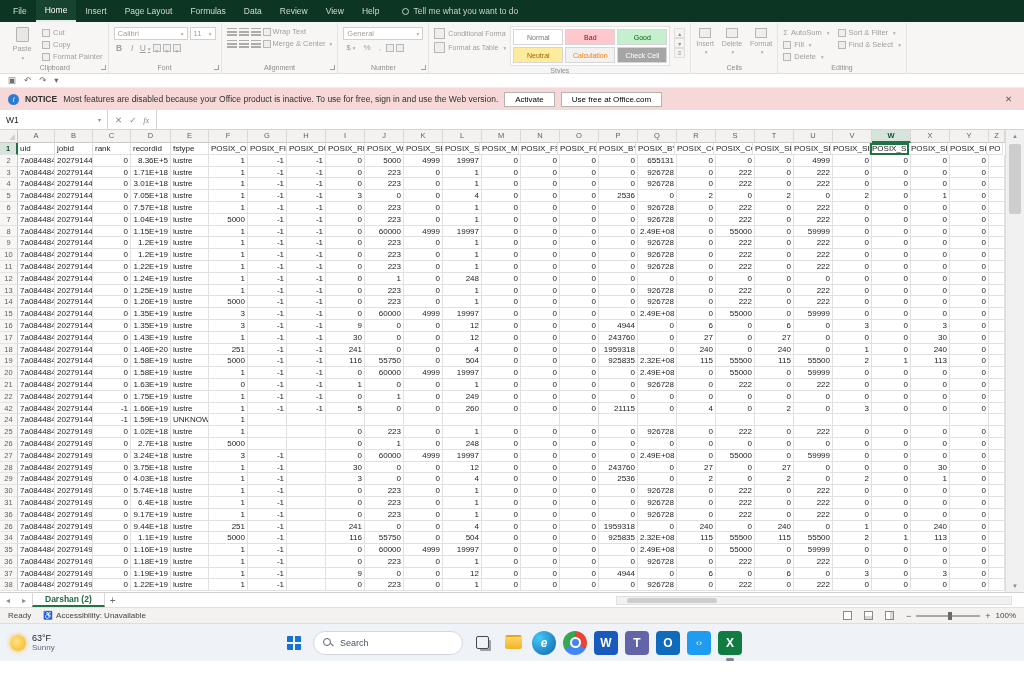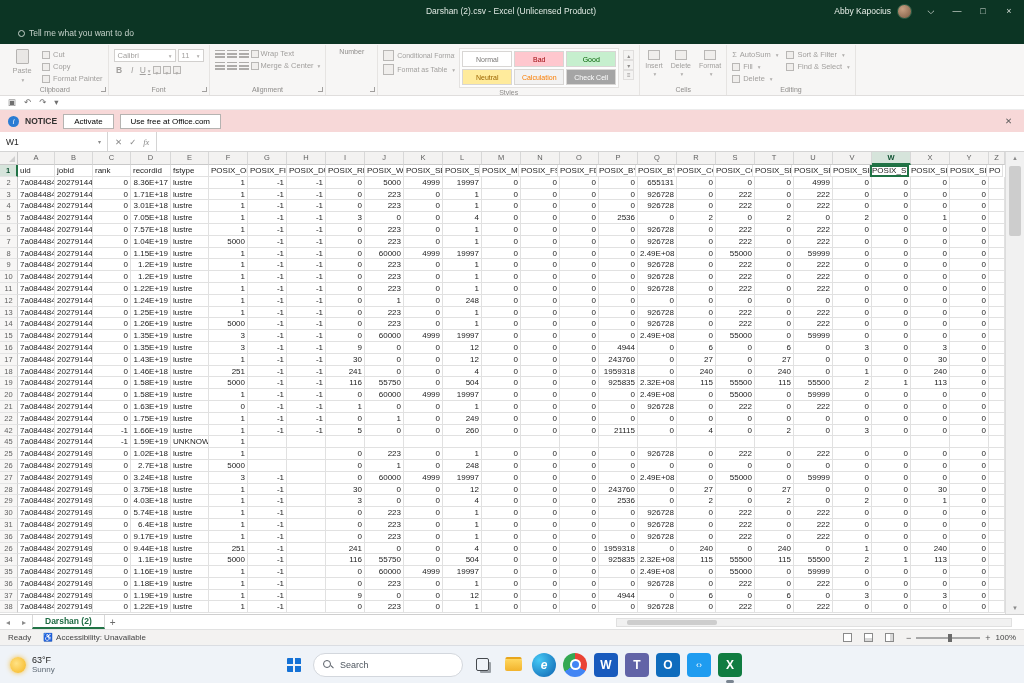--- a/index.html
+++ b/index.html
@@ -34,21 +34,21 @@
   .dd::after { content:"▾"; font-size:5.5px; margin-left:2px; color:#b0aeac; }
   .bigbtn { display:flex; flex-direction:column; align-items:center; width:30px; gap:2px; font-size:7.5px; padding-top:2px; }
   .icon-paste { width:13px; height:15px; border:1px solid #b5b3b1; background:#e9e7e5; border-radius:1px; }
   .smcol { display:flex; flex-direction:column; gap:1px; padding-top:2px; }
   .sm { display:flex; align-items:center; gap:3px; font-size:7.5px; height:11px; white-space:nowrap; }
   .mi { width:8px; height:8px; border:1px solid #b9b7b5; background:#f0eeec; flex:none; }
   .rows { display:flex; flex-direction:column; gap:3px; padding-top:2px; }
   .rrow { display:flex; gap:2px; align-items:center; }
   .combo { height:13px; border:1px solid #d2d0ce; background:#fff; font-size:7.5px; display:flex; align-items:center; justify-content:space-between; padding:0 3px; color:#a19f9d; }
   .combo::after { content:"▾"; font-size:5.5px; color:#b0aeac; }
-  .w-family { width:62px; } .w-size { width:26px; } .w-general { width:80px; }
+  .w-family { width:74px; } .w-size { width:26px; } .w-general { width:80px; }
   .fbtn { width:11px; text-align:center; font-size:8.5px; }
   .fb-b { font-weight:bold; } .fb-i { font-style:italic; } .fb-u { text-decoration:underline; }
   .al { width:10px; height:8px; flex:none; background:repeating-linear-gradient(to bottom,#aeacaa 0 1.4px,transparent 1.4px 3.2px); }
   .albtn { display:flex; align-items:center; gap:2px; font-size:7.5px; white-space:nowrap; }
   .nbtn { font-size:8px; padding:0 3px; }
   .styles-body { display:flex; gap:4px; padding-top:1px; }
   .stylebtns { display:flex; flex-direction:column; gap:3px; padding-top:2px; }
   .stbtn { display:flex; align-items:center; gap:3px; font-size:7px; white-space:nowrap; max-width:72px; overflow:hidden; }
   .stbtn .mi { width:11px; height:11px; }
   .gallery { display:grid; grid-template-columns:repeat(3,50px); grid-auto-rows:16px; gap:2px; padding:2px; background:#fdfdfd; border:1px solid #e4e2e0; }
@@ -163,37 +163,34 @@
   .batt::before { content:""; position:absolute; left:0; top:2.5px; width:9px; height:5px; border:1px solid #555; border-radius:1px; background:linear-gradient(to right,#555 70%, transparent 70%); }
   .batt::after { content:""; position:absolute; left:9.5px; top:4px; width:1.4px; height:2px; background:#555; }
   .clock { text-align:right; font-size:8.5px; line-height:1.25; color:#1b1b1b; }
   .showdesk { width:3px; height:24px; border-left:1px solid #c6cad0; margin-left:4px; }
 </style>
 </head>
 <body>
 
 <div class="app">
 
-  <div class="titlebar">
-    <div class="tb-spacer"></div>
-    <div class="tb-title">Darshan (2).csv  -  Excel (Unlicensed Product)</div>
-    <div class="tb-right">
-      <span class="tb-user">Abby Kapocius</span>
-      <span class="avatar"></span>
-      <span class="win-controls">
-
-      <span class="win-btn">⌵</span>
-          <span class="win-btn">—</span>
-          <span class="win-btn">□</span>
-          <span class="win-btn">×</span>
-        </span>
-    </div>
-  </div>
 
   <div class="ribbon-tabs">
+    <span class="rtabs">
+
+    <span class="rtab">File</span>
+        <span class="rtab active">Home</span>
+        <span class="rtab">Insert</span>
+        <span class="rtab">Page Layout</span>
+        <span class="rtab">Formulas</span>
+        <span class="rtab">Data</span>
+        <span class="rtab">Review</span>
+        <span class="rtab">View</span>
+        <span class="rtab">Help</span>
+      </span>
     <span class="tellme">
       <span class="bulb"></span>
       <span>Tell me what you want to do</span>
     </span>
   </div>
 
   <div class="ribbon">
 
     <div class="rgroup">
       <div class="rbody">
@@ -262,20 +259,34 @@
                 <span>Merge &amp; Center</span>
               </span>
           </span>
         </span>
       </div>
       <div class="rlabel">Alignment</div>
       <span class="launcher"></span>
     </div>
 
     <div class="rgroup">
+      <div class="rbody">
+        <span class="rows">
+          <span class="rrow">
+              <span class="combo w-general">General</span>
+            </span>
+          <span class="rrow">
+            <span class="nbtn dd">$</span>
+            <span class="nbtn">%</span>
+            <span class="nbtn">,</span>
+            <span class="mi"></span>
+            <span class="mi"></span>
+          </span>
+        </span>
+      </div>
       <div class="rlabel">Number</div>
       <span class="launcher"></span>
     </div>
 
     <div class="rgroup">
       <div class="rbody styles-body">
         <span class="stylebtns">
           <span class="stbtn dd">
               <span class="mi"></span>
               <span>Conditional Formatting</span>
@@ -360,20 +371,21 @@
 
   <span class="qicon">▣</span>
       <span class="qicon">↶</span>
       <span class="qicon">↷</span>
       <span class="qicon">▾</span>
     </div>
 
   <div class="notice">
     <span class="ninfo">i</span>
     <b>NOTICE</b>
+    <span>Most features are disabled because your Office product is inactive. To use for free, sign in and use the Web version.</span>
     <button class="notice-btn">Activate</button>
     <button class="notice-btn">Use free at Office.com</button>
     <span class="flex1"></span>
     <span class="nclose">✕</span>
   </div>
 
   <div class="formula">
     <div class="namebox">
         <span>W1</span>
       </div>
@@ -442,21 +454,21 @@
           <div class="cell active-cell" style="width: 39px;">POSIX_SIZ</div>
           <div class="cell" style="width: 39px;">POSIX_SIZ</div>
           <div class="cell" style="width: 39px;">POSIX_SIZ</div>
           <div class="cell" style="width: 16px;">PO</div>
         </div>
         <div class="grid-row">
           <div class="row-num">2</div>
           <div class="cell" style="width: 37px;">7a084484</div>
           <div class="cell num" style="width: 38px;">20279144</div>
           <div class="cell num" style="width: 38px;">0</div>
-          <div class="cell num" style="width: 40px;">8.36E+17</div>
+          <div class="cell num" style="width: 40px;">8.36E+5</div>
           <div class="cell" style="width: 38px;">lustre</div>
           <div class="cell num" style="width: 39px;">1</div>
           <div class="cell num" style="width: 39px;">-1</div>
           <div class="cell num" style="width: 39px;">-1</div>
           <div class="cell num" style="width: 39px;">0</div>
           <div class="cell num" style="width: 39px;">5000</div>
           <div class="cell num" style="width: 39px;">4999</div>
           <div class="cell num" style="width: 39px;">19997</div>
           <div class="cell num" style="width: 39px;">0</div>
           <div class="cell num" style="width: 39px;">0</div>
@@ -906,21 +918,21 @@
           <div class="cell num" style="width: 39px;">0</div>
           <div class="cell num" style="width: 39px;">30</div>
           <div class="cell num" style="width: 39px;">0</div>
           <div class="cell" style="width: 16px;"></div>
         </div>
         <div class="grid-row">
           <div class="row-num">18</div>
           <div class="cell" style="width: 37px;">7a084484</div>
           <div class="cell num" style="width: 38px;">20279144</div>
           <div class="cell num" style="width: 38px;">0</div>
-          <div class="cell num" style="width: 40px;">1.46E+18</div>
+          <div class="cell num" style="width: 40px;">1.46E+20</div>
           <div class="cell" style="width: 38px;">lustre</div>
           <div class="cell num" style="width: 39px;">251</div>
           <div class="cell num" style="width: 39px;">-1</div>
           <div class="cell num" style="width: 39px;">-1</div>
           <div class="cell num" style="width: 39px;">241</div>
           <div class="cell num" style="width: 39px;">0</div>
           <div class="cell num" style="width: 39px;">0</div>
           <div class="cell num" style="width: 39px;">4</div>
           <div class="cell num" style="width: 39px;">0</div>
           <div class="cell num" style="width: 39px;">0</div>
@@ -1076,21 +1088,21 @@
           <div class="cell num" style="width: 39px;">0</div>
           <div class="cell num" style="width: 39px;">2</div>
           <div class="cell num" style="width: 39px;">0</div>
           <div class="cell num" style="width: 39px;">3</div>
           <div class="cell num" style="width: 39px;">0</div>
           <div class="cell num" style="width: 39px;">0</div>
           <div class="cell num" style="width: 39px;">0</div>
           <div class="cell" style="width: 16px;"></div>
         </div>
         <div class="grid-row">
-          <div class="row-num">45</div>
+          <div class="row-num">24</div>
           <div class="cell" style="width: 37px;">7a084484</div>
           <div class="cell num" style="width: 38px;">20279144</div>
           <div class="cell num" style="width: 38px;">-1</div>
           <div class="cell num" style="width: 40px;">1.59E+19</div>
           <div class="cell" style="width: 38px;">UNKNOWN</div>
           <div class="cell num" style="width: 39px;">1</div>
           <div class="cell" style="width: 39px;"></div>
           <div class="cell" style="width: 39px;"></div>
           <div class="cell" style="width: 39px;"></div>
           <div class="cell" style="width: 39px;"></div>

